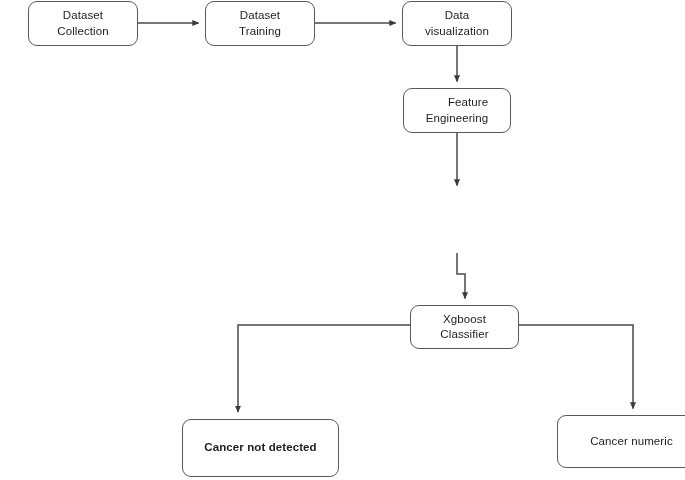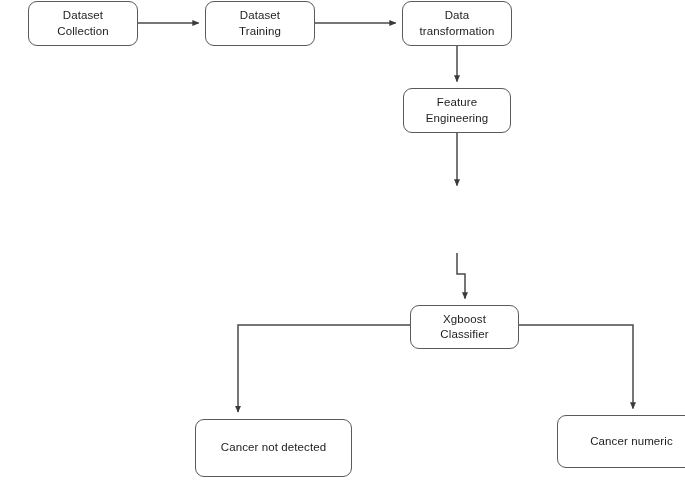--- a/index.html
+++ b/index.html
@@ -41,24 +41,24 @@
     color: #1d1d1d;
     font-size: 11.5px;
     line-height: 1.32;
     letter-spacing: 0.1px;
     white-space: pre-line;
     padding: 2px 4px;
   }
   .node-dataset-collection { left: 1px;   top: 1px;   width: 110px; height: 45px; }
   .node-dataset-training   { left: 178px; top: 1px;   width: 110px; height: 45px; }
   .node-data-visualization { left: 375px; top: 1px;   width: 110px; height: 45px; }
-  .node-feature-engineering{ left: 376px; top: 88px;  width: 108px; height: 45px; }
+  .node-feature-engineering{ left: 376px; top: 88px;  width: 108px; height: 45px; text-align: right; }
   .node-data-transformation{ left: 351px; top: 192px; width: 157px; height: 61px; }
   .node-xgboost-classifier { left: 383px; top: 305px; width: 109px; height: 44px; }
-  .node-cancer-not-detected{ left: 168px; top: 419px; width: 157px; height: 58px; }
+  .node-cancer-not-detected{ left: 155px; top: 419px; width: 157px; height: 58px; font-weight: bold; }
   .node-cancer-detected    { left: 530px; top: 415px; width: 149px; height: 53px; }
 </style>
 </head>
 <body>
 
 <div id="flow-root">
 
   <svg class="edges" viewBox="0 0 685 480" width="685" height="480" aria-hidden="true">
     <defs>
       <marker id="arrowhead" markerWidth="7" markerHeight="7" refX="6.2" refY="3" orient="auto" markerUnits="userSpaceOnUse">
@@ -83,21 +83,21 @@
     </g>
   </svg>
 
   <div class="node node-dataset-collection">Dataset
 Collection</div>
 
   <div class="node node-dataset-training">Dataset
 Training</div>
 
   <div class="node node-data-visualization">Data
-transformation</div>
+visualization</div>
 
   <div class="node node-feature-engineering">Feature
 Engineering</div>
 
 
   <div class="node node-xgboost-classifier">Xgboost
 Classifier</div>
 
   <div class="node node-cancer-not-detected">Cancer not detected</div>
 

